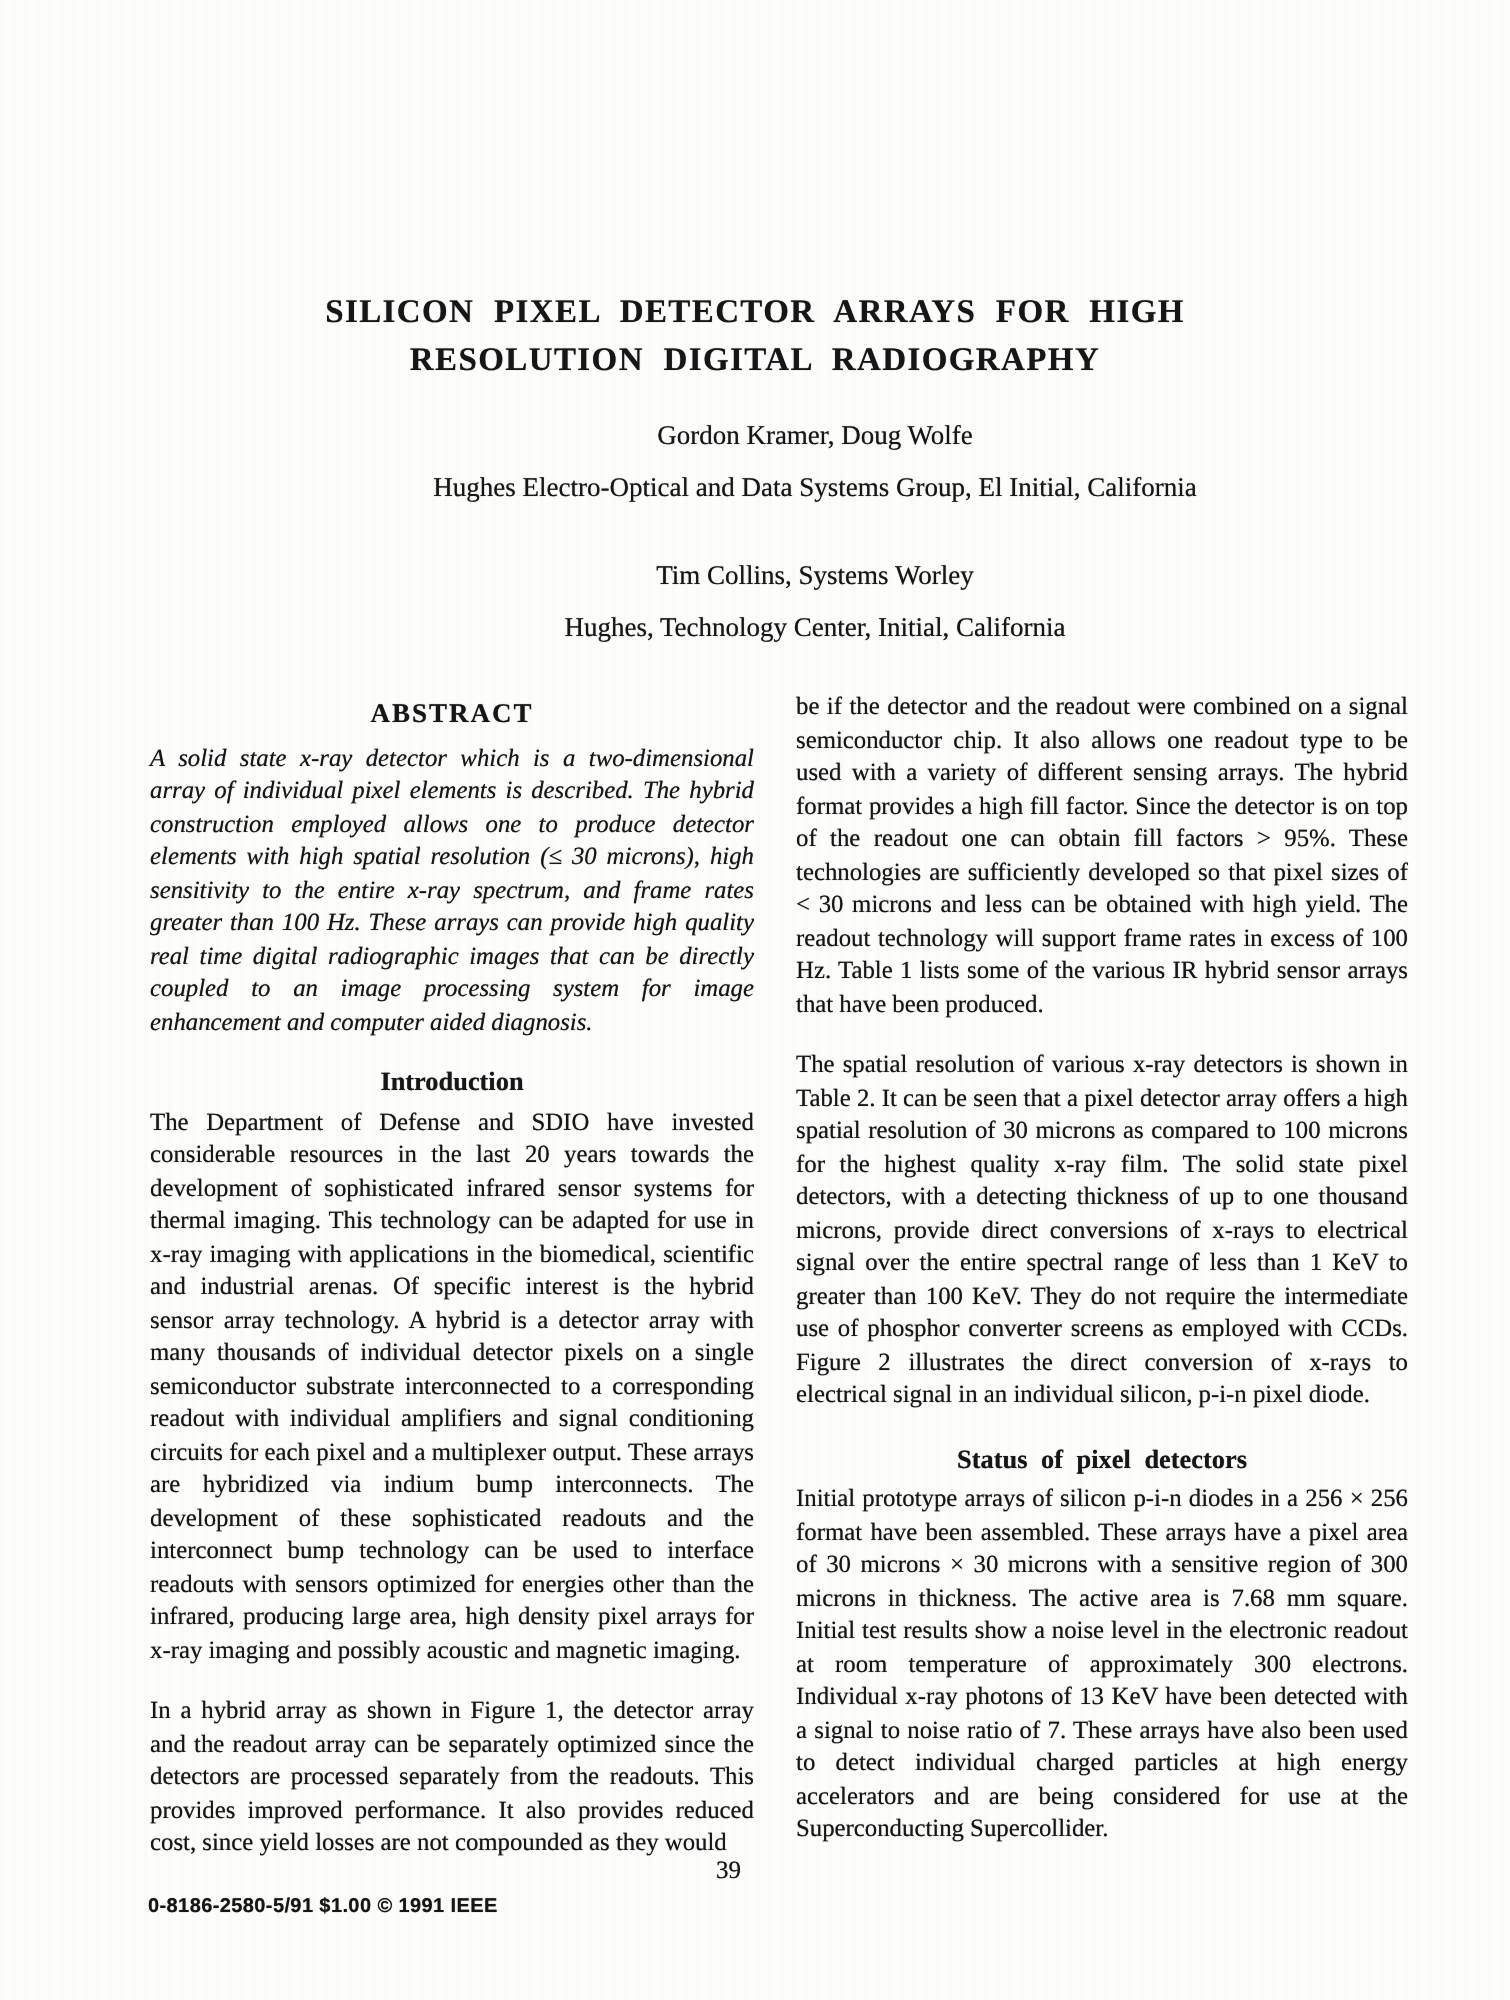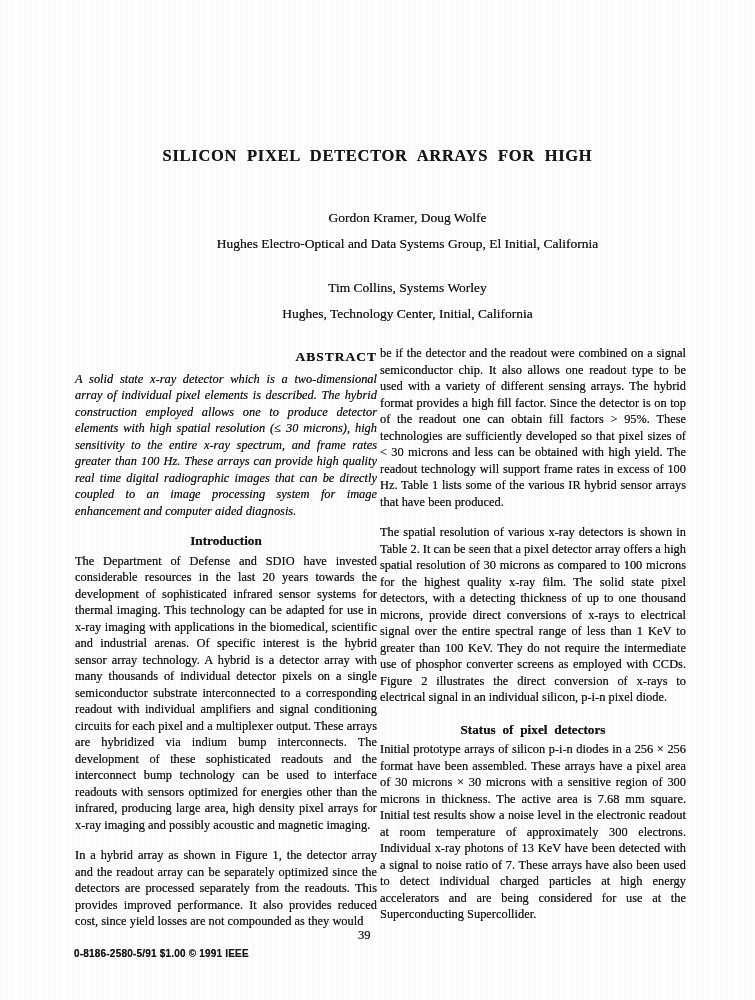--- a/index.html
+++ b/index.html
@@ -48,24 +48,24 @@
   .authors2 { top: 280px; }
   .affil2   { top: 306px; }
 
   .col {
     position: absolute;
     font-size: 12.4px;
     line-height: 16.5px;
     text-align: justify;
   }
   .col-left  { left: 75px;  top: 349px; width: 302px; }
-  .col-right { left: 380px; top: 345px; width: 306px; }
+  .col-right { left: 398px; top: 345px; width: 306px; }
 
   .abstract-heading {
-    text-align: right;
+    text-align: center;
     font-weight: bold;
     font-size: 13.5px;
     letter-spacing: 1px;
     margin-bottom: 5px;
   }
   .abstract-body {
     font-style: italic;
     margin: 0 0 24px 0;
   }
   .section-heading {
@@ -99,20 +99,21 @@
     letter-spacing: 0.2px;
   }
 </style>
 </head>
 <body>
 
 <div class="page">
 
   <div class="title-block">
     <div>SILICON PIXEL DETECTOR ARRAYS FOR HIGH</div>
+    <div>RESOLUTION  DIGITAL  RADIOGRAPHY</div>
   </div>
 
   <div class="byline authors1">Gordon Kramer, Doug Wolfe</div>
   <div class="byline affil1">Hughes Electro-Optical and Data Systems Group, El Initial, California</div>
   <div class="byline authors2">Tim Collins, Systems Worley</div>
   <div class="byline affil2">Hughes, Technology Center, Initial, California</div>
 
   <div class="col col-left">
     <div class="abstract-heading">ABSTRACT</div>
     <p class="abstract-body">A solid state x-ray detector which is a two-dimensional array of individual pixel elements is described. The hybrid construction employed allows one to produce detector elements with high spatial resolution (≤ 30 microns), high sensitivity to the entire x-ray spectrum, and frame rates greater than 100 Hz. These arrays can provide high quality real time digital radiographic images that can be directly coupled to an image processing system for image enhancement and computer aided diagnosis.</p>

